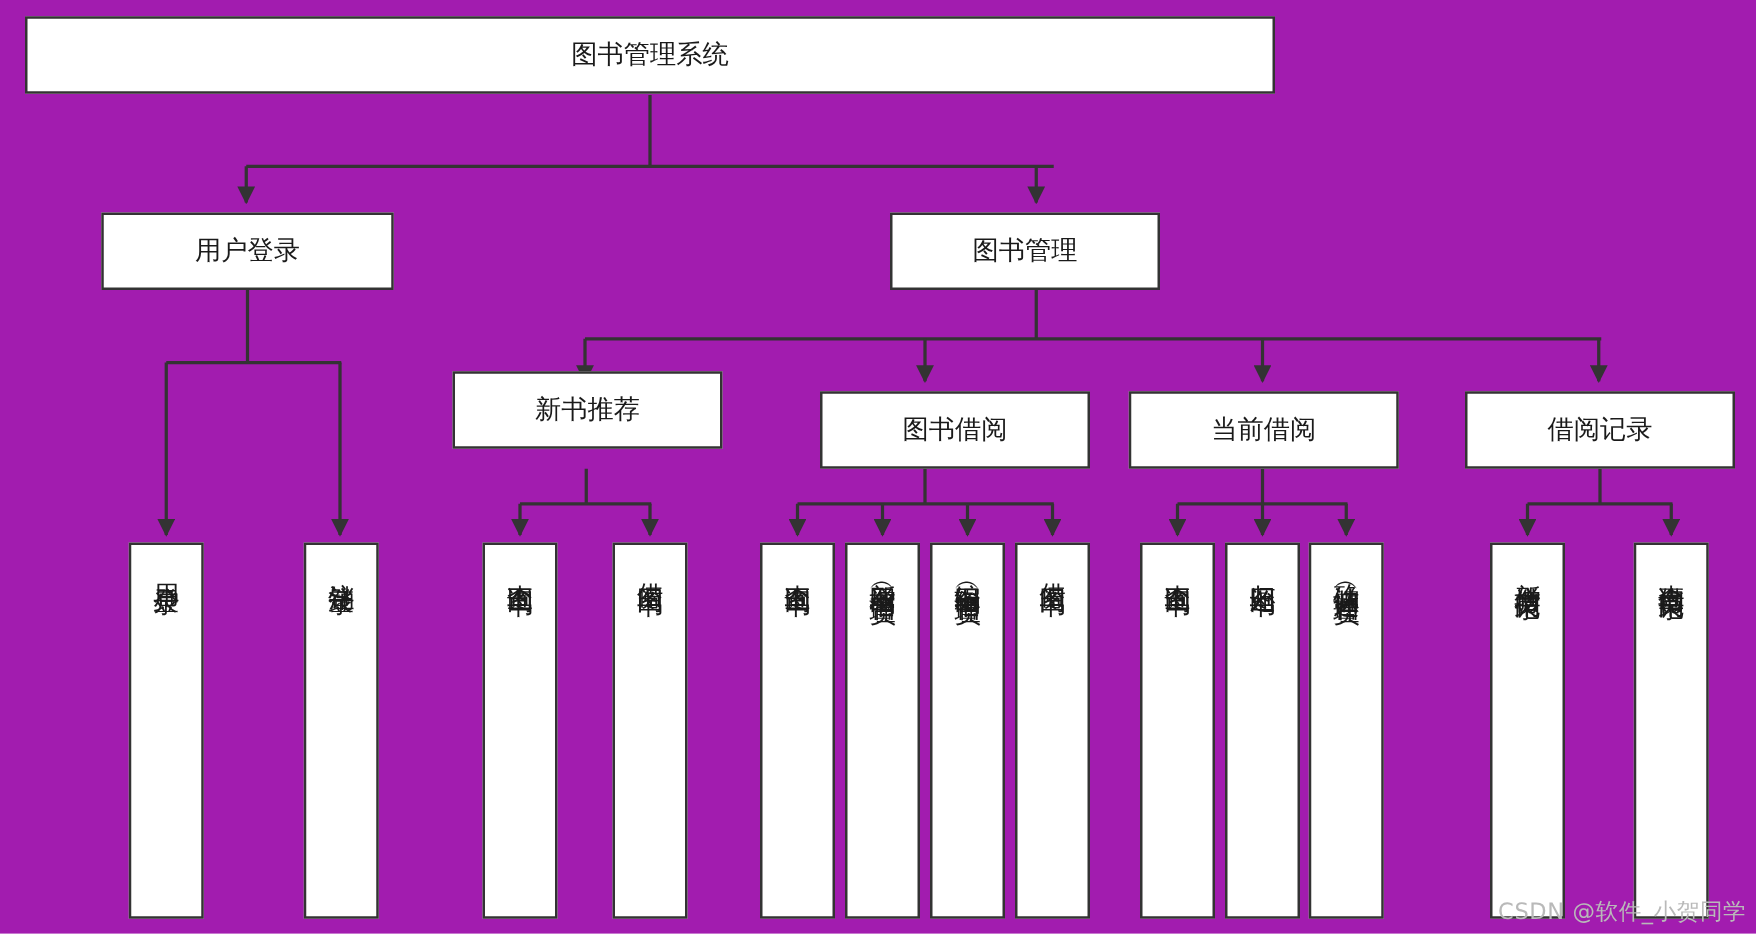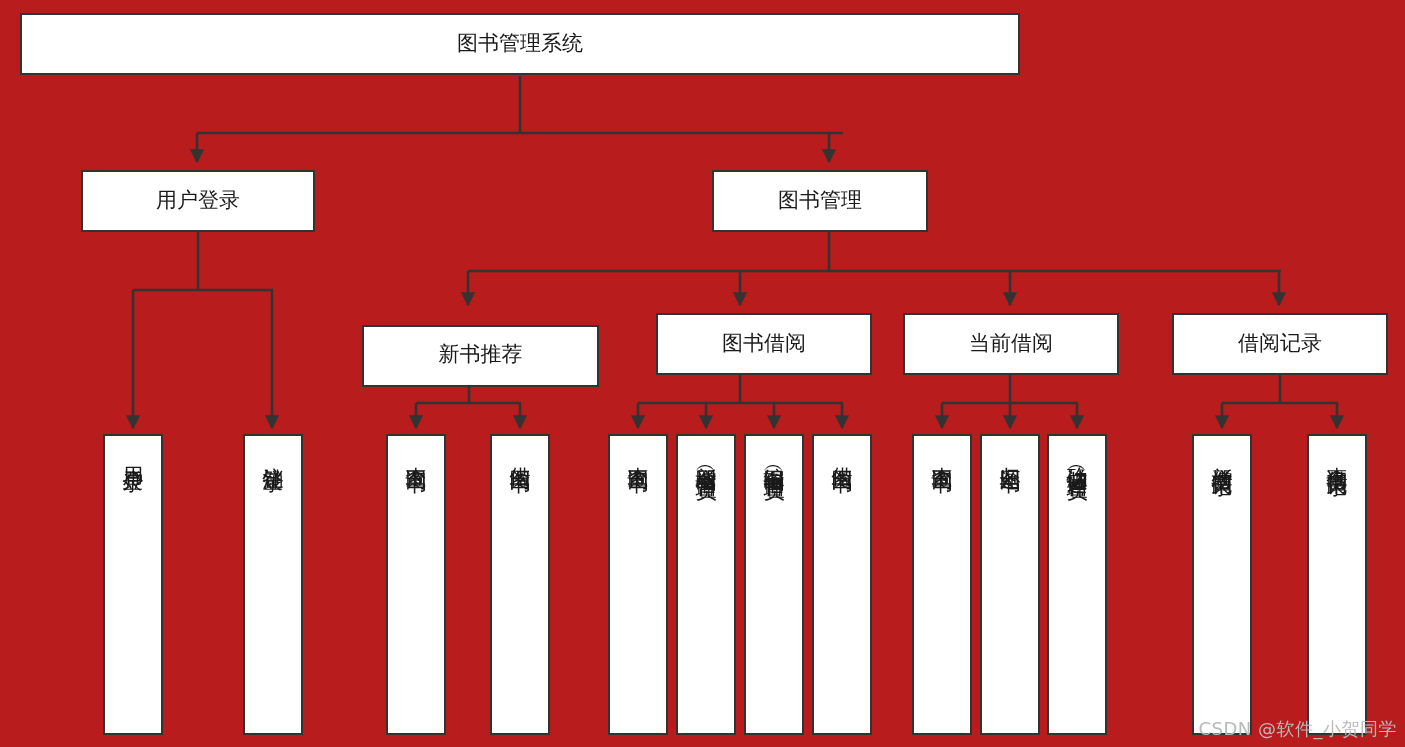--- a/index.html
+++ b/index.html
@@ -8,21 +8,21 @@
     padding: 0;
     background: #ffffff;
   }
   body {
     font-family: "DejaVu Sans", "Liberation Sans", sans-serif;
   }
   #canvas {
     position: relative;
     width: 1405px;
     height: 747px;
-    background: #b91c1c;
+    background: #a21caf;
     overflow: hidden;
   }
   #edges {
     position: absolute;
     left: 0;
     top: 0;
     width: 1405px;
     height: 747px;
     pointer-events: none;
   }
@@ -133,21 +133,21 @@
   </div>
 
   <div class="node horizontal" style="left:81px; top:170px; width:234px; height:62px;">
     <span class="label">用户登录</span>
   </div>
 
   <div class="node horizontal" style="left:712px; top:170px; width:216px; height:62px;">
     <span class="label">图书管理</span>
   </div>
 
-  <div class="node horizontal" style="left:362px; top:325px; width:237px; height:62px;font-family:Liberation Mono, monospace;">
+  <div class="node horizontal" style="left:362px; top:297px; width:216px; height:62px;">
     <span class="label">新书推荐</span>
   </div>
 
   <div class="node horizontal" style="left:632px; top:313px; width:216px; height:62px;margin-left:24px;">
     <span class="label">图书借阅</span>
   </div>
 
   <div class="node horizontal" style="left:903px; top:313px; width:216px; height:62px;">
     <span class="label">当前借阅</span>
   </div>

